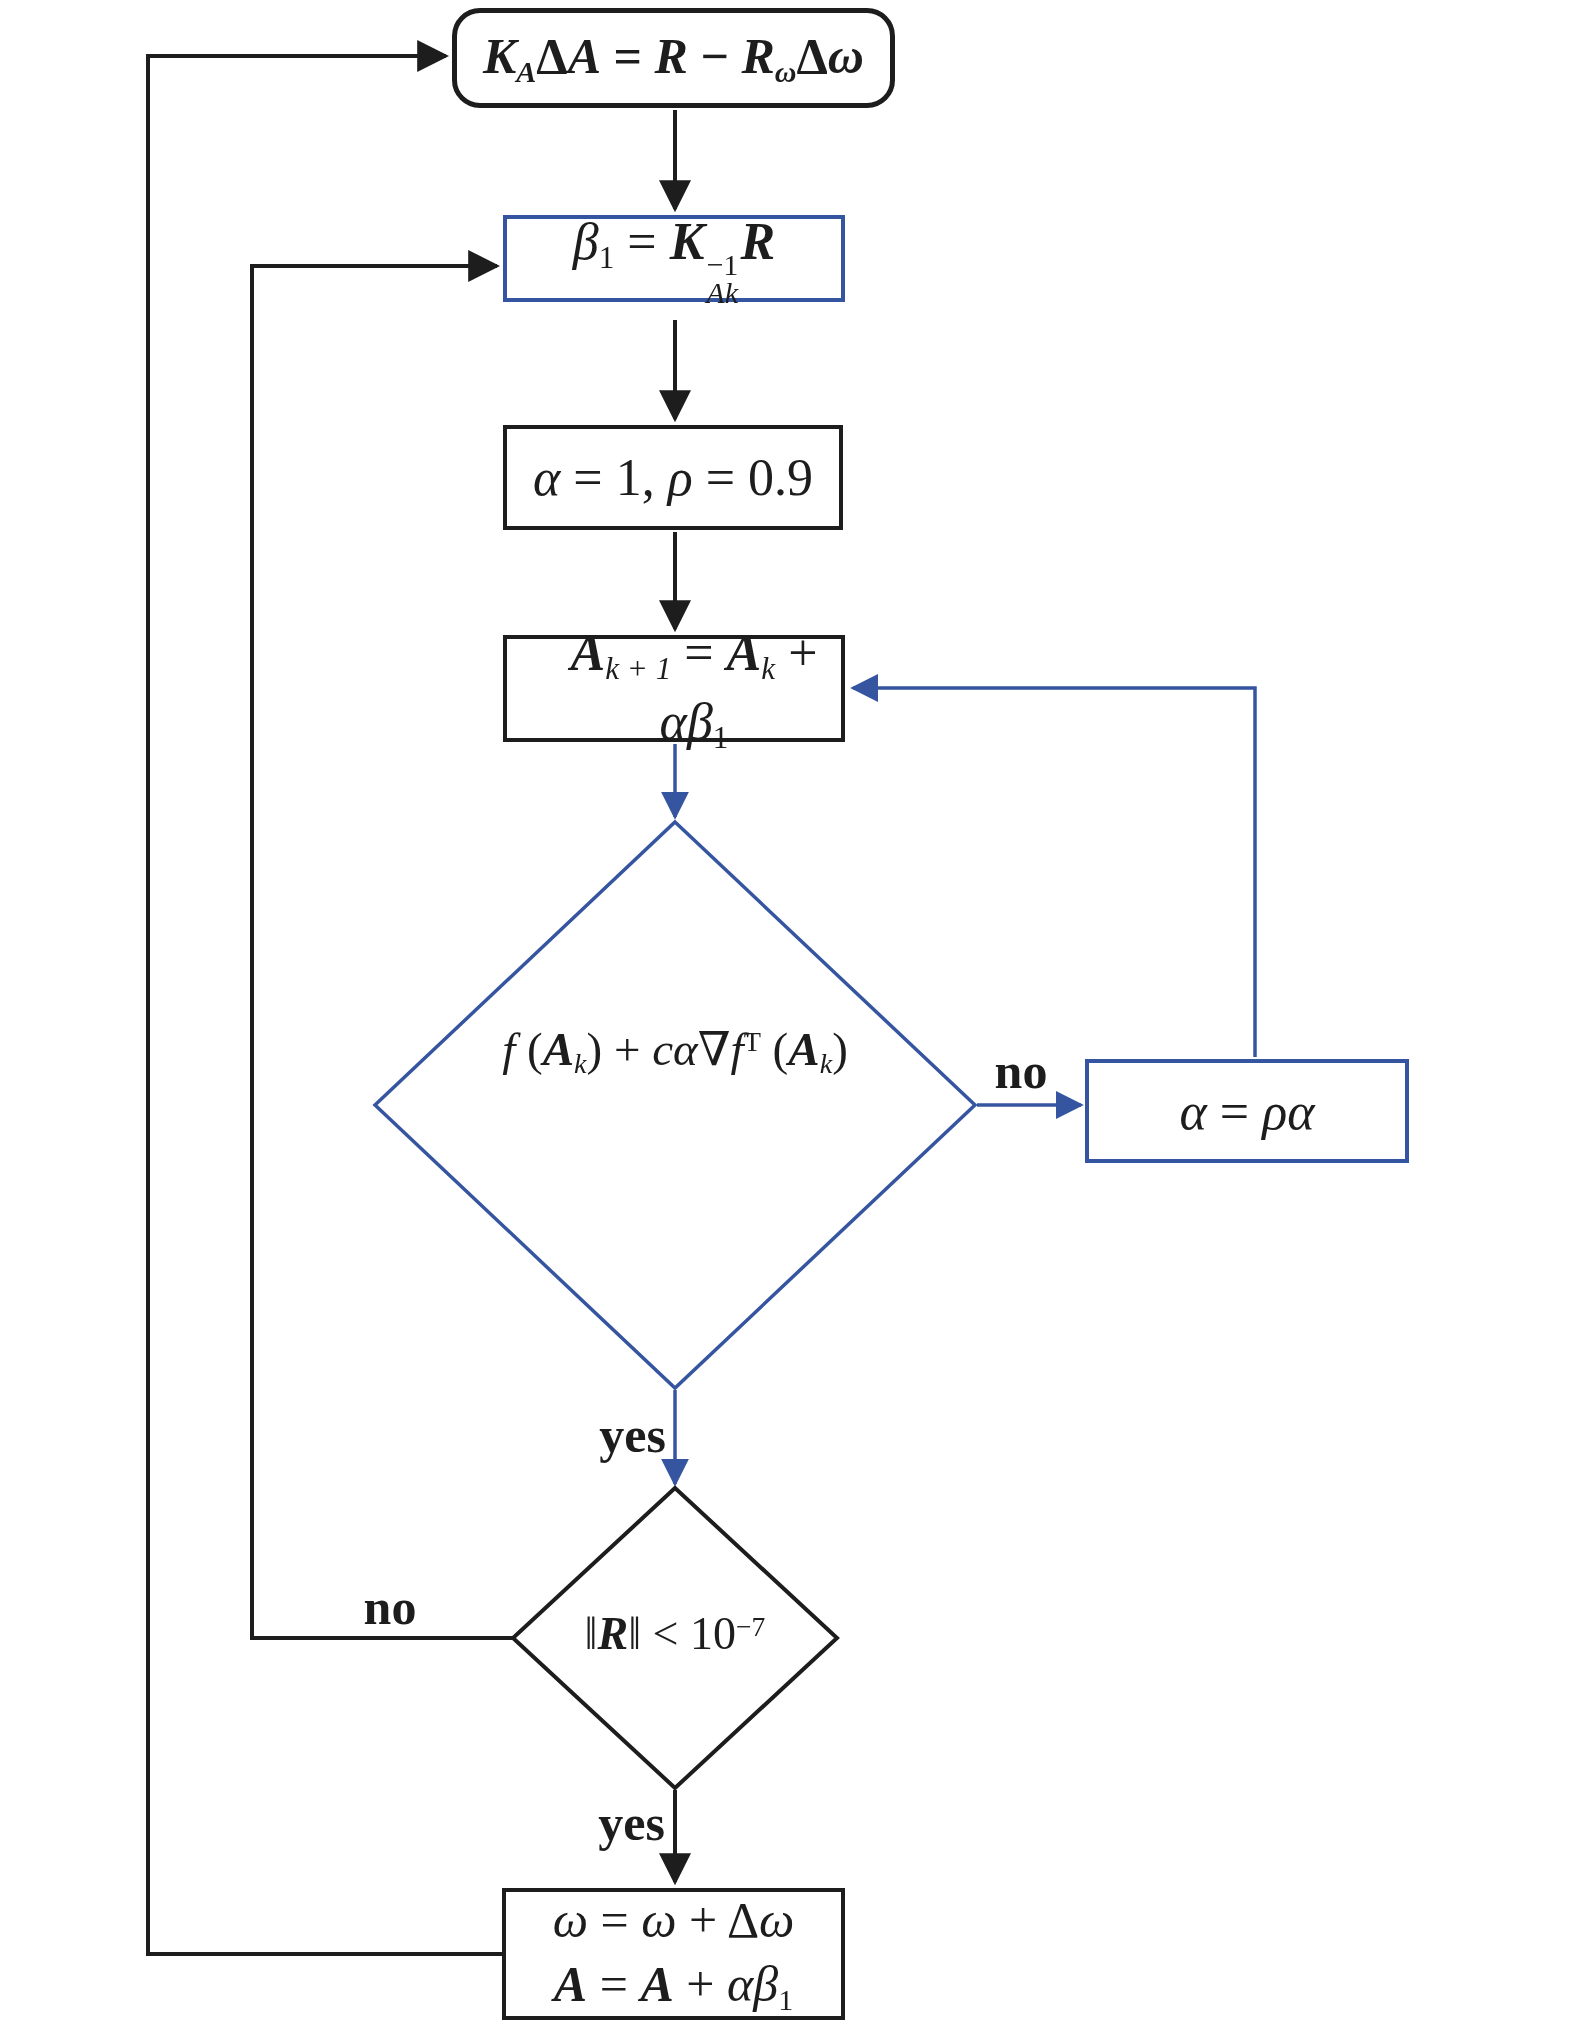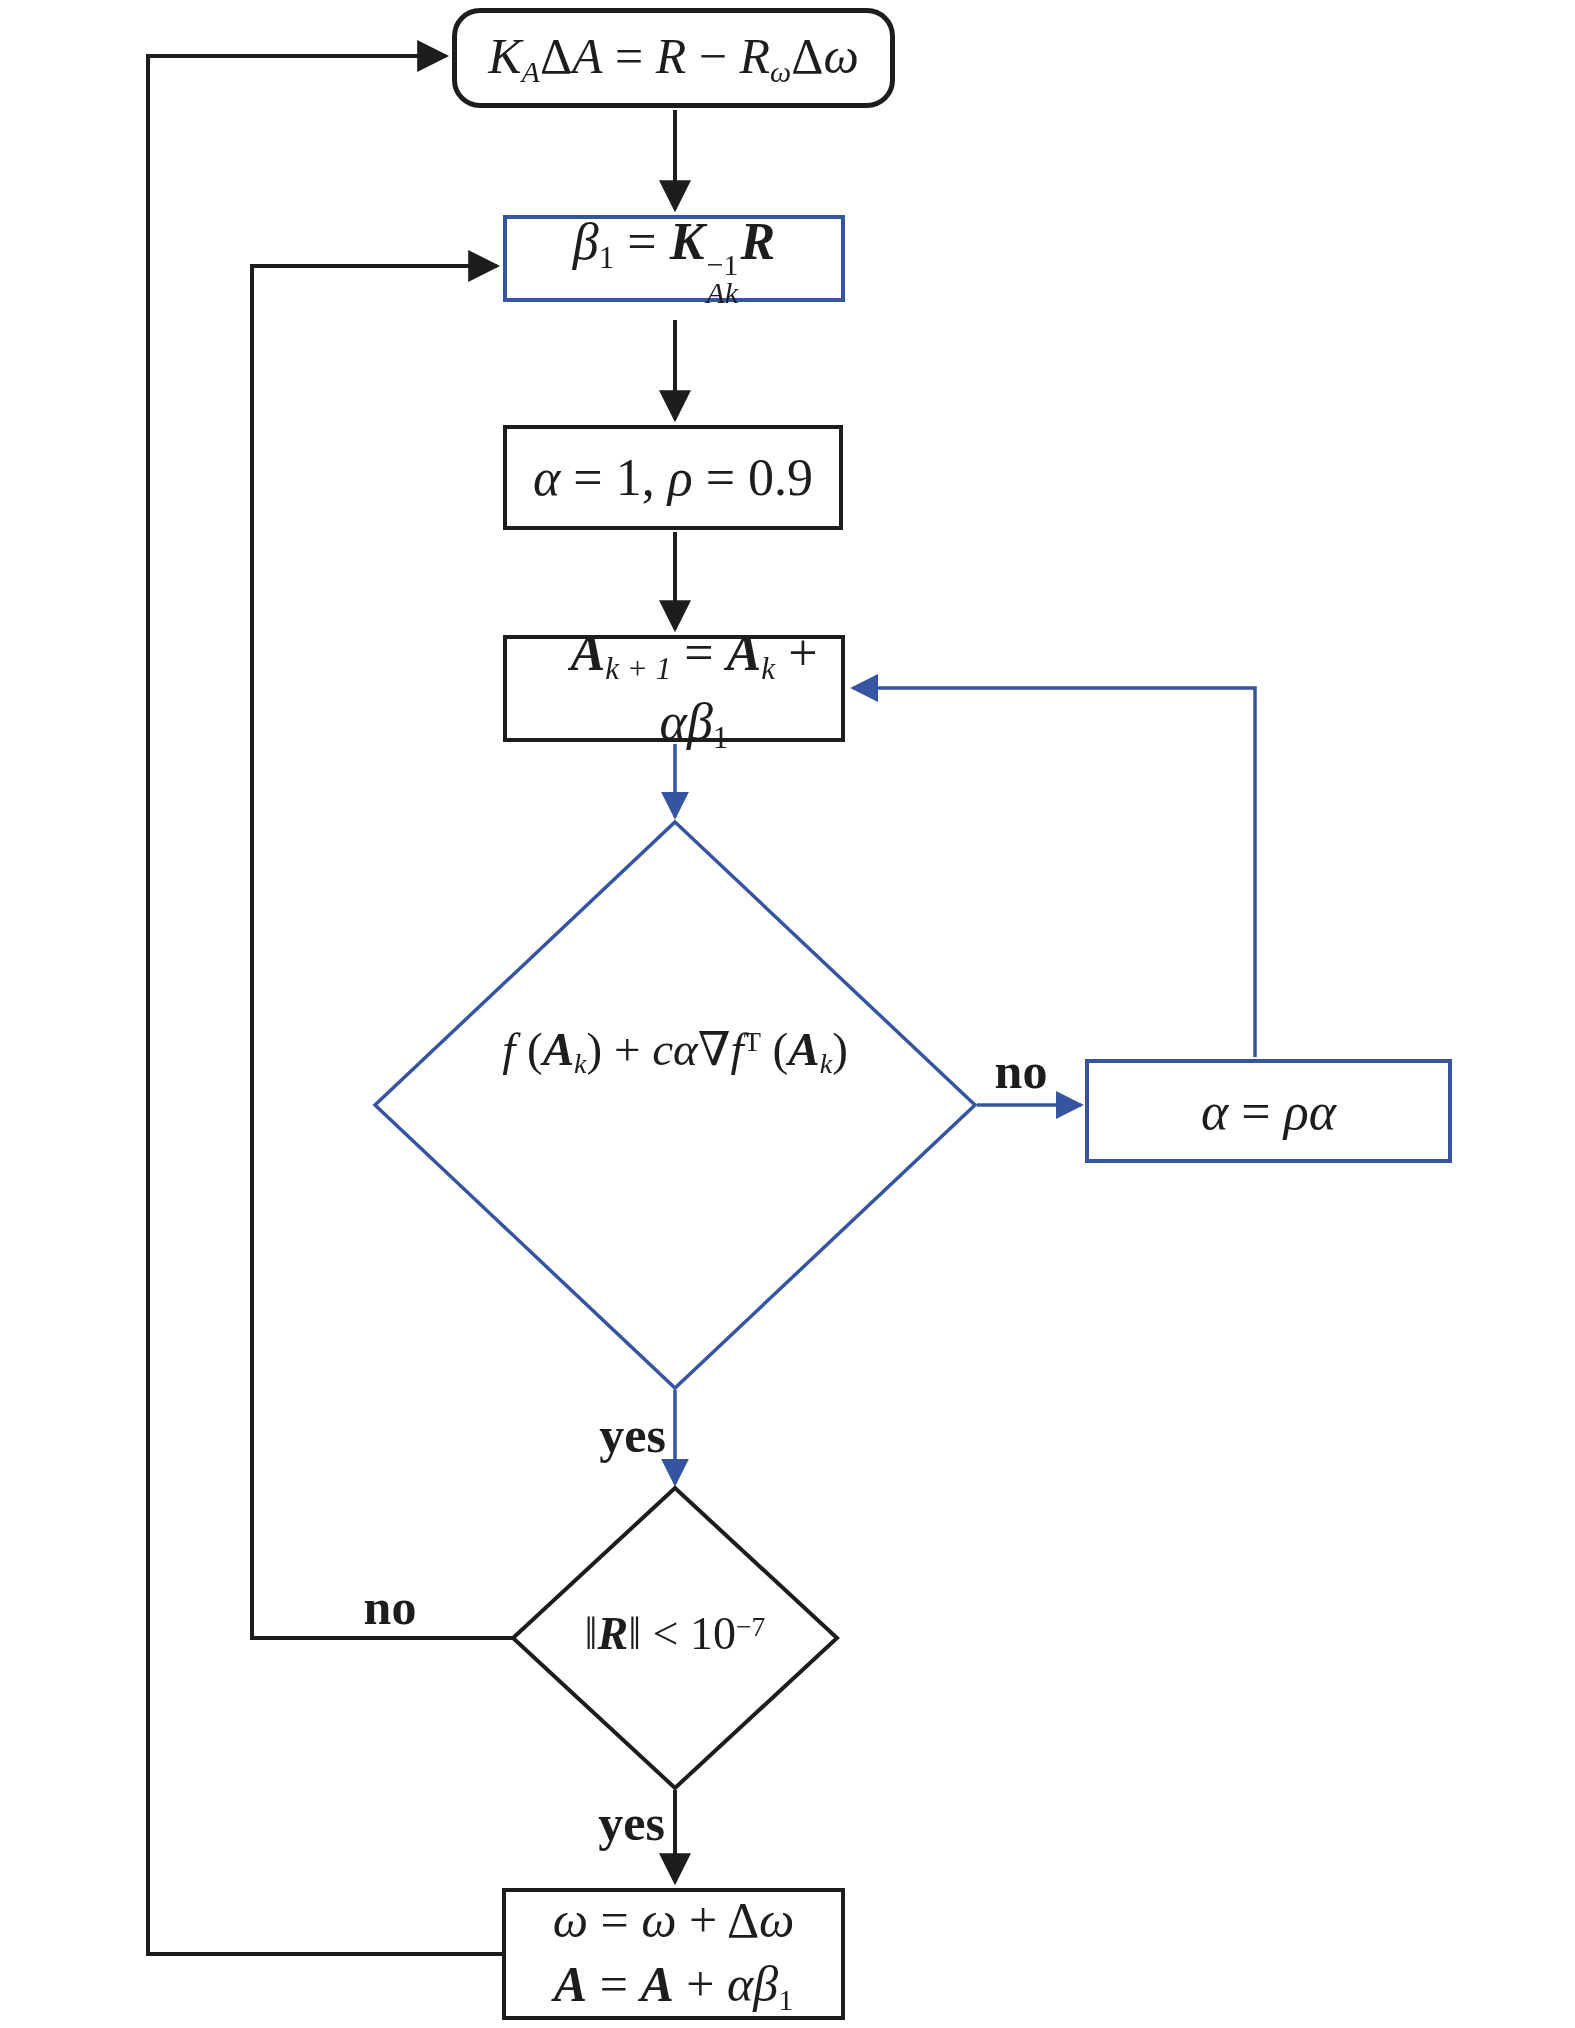--- a/index.html
+++ b/index.html
@@ -7,21 +7,21 @@
     position:relative;width:1575px;height:2028px;background:#ffffff;
     font-family:"Liberation Serif","DejaVu Serif",serif;color:#1d1d1d;overflow:hidden;
   }
   svg.wires{position:absolute;left:0;top:0;width:1575px;height:2028px;}
   .node{
     position:absolute;display:flex;flex-direction:column;align-items:center;justify-content:center;
     background:#ffffff;box-sizing:border-box;text-align:center;line-height:1.25;
   }
   .rect{border:4px solid #1d1d1d;}
   .rect.blue{border-color:#3655a0;}
-  .terminal{border:5px solid #1d1d1d;border-radius:28px;font-weight:normal;}
+  .terminal{border:5px solid #1d1d1d;border-radius:28px;font-weight:bold;}
   .dtext{position:absolute;text-align:center;background:transparent;}
   .lbl{position:absolute;font-size:50px;line-height:1;font-weight:bold;}
   
   .m-i{font-style:italic;}
   .m-r{font-style:normal;}
   .m-bi{font-style:italic;font-weight:bold;}
   .m-sub{font-style:italic;font-size:0.60em;vertical-align:-0.30em;}
   .m-subr{font-style:normal;font-size:0.60em;vertical-align:-0.30em;}
   .m-sup{font-style:normal;font-size:0.60em;vertical-align:0.48em;}
   .m-ss{display:inline-flex;flex-direction:column;align-items:flex-start;
@@ -76,21 +76,21 @@
   </div>
 
   <div class="node rect" style="left:503px;top:635px;width:342px;height:107px;font-size:52px;padding-left:40px;">
     <span><span class="m-bi">A</span><span class="m-sub">k + 1</span><span class="m-r"> = </span><span class="m-bi">A</span><span class="m-sub">k</span><span class="m-r"> + </span><span class="m-i">α</span><span class="m-i">β</span><span class="m-subr">1</span></span>
   </div>
 
   <div class="dtext" style="left:385px;top:1012px;width:580px;font-size:47px;line-height:1.58;">
     <div><span class="m-i">f</span><span class="m-r"> (</span><span class="m-bi">A</span><span class="m-sub">k</span><span class="m-r">) + </span><span class="m-i">c</span><span class="m-i">α</span><span class="m-r">∇</span><span class="m-i">f</span><span class="m-sup">T</span><span class="m-r"> (</span><span class="m-bi">A</span><span class="m-sub">k</span><span class="m-r">)</span></div>
   </div>
 
-  <div class="node rect blue" style="left:1085px;top:1059px;width:367px;height:104px;font-size:52px;">
+  <div class="node rect blue" style="left:1085px;top:1059px;width:324px;height:104px;font-size:52px;">
     <span><span class="m-i">α</span><span class="m-r"> = </span><span class="m-i">ρ</span><span class="m-i">α</span></span>
   </div>
 
   <div class="dtext" style="left:513px;top:1606px;width:324px;font-size:46px;line-height:1.2;">
     <div><span class="m-r">‖</span><span class="m-bi">R</span><span class="m-r">‖ &lt; 10</span><span class="m-sup">−7</span></div>
   </div>
 
   <div class="node rect" style="left:502px;top:1888px;width:343px;height:132px;font-size:50px;line-height:1.28;">
     <div><span class="m-i">ω</span><span class="m-r"> = </span><span class="m-i">ω</span><span class="m-r"> + Δ</span><span class="m-i">ω</span></div>
     <div><span class="m-bi">A</span><span class="m-r"> = </span><span class="m-bi">A</span><span class="m-r"> + </span><span class="m-i">α</span><span class="m-i">β</span><span class="m-subr">1</span></div>

